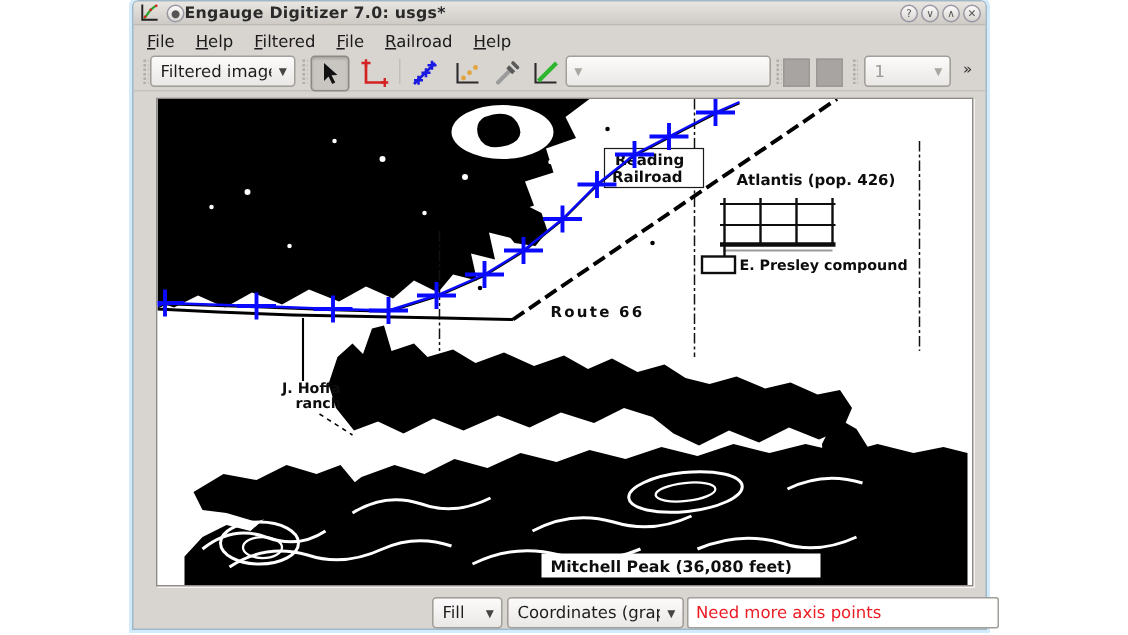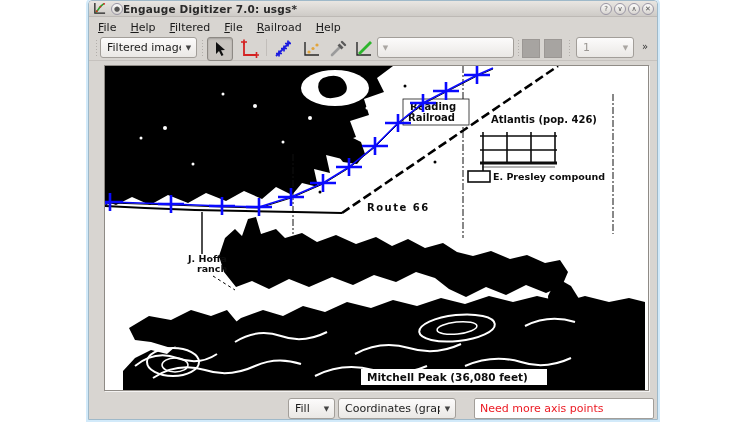--- a/index.html
+++ b/index.html
@@ -82,21 +82,21 @@
     background:#fff; border:1px solid #8f8b86;
     box-shadow:1px 1px 0 #f4f3f2;
     text-align:right;
   }
   .canvas svg { display:block; width:100%; height:100%; }
   .maplabel { font-family:"DejaVu Sans", sans-serif; font-weight:bold; fill:#0d0d0d; }
 
   
   .statusbar { position:absolute; left:0; right:0; top:395px; height:25px; }
   .status-field {
-    position:absolute; left:385px; top:2px; width:180px; height:21px;
+    position:absolute; left:369px; top:2px; width:208px; height:21px;
     background:#fff; border:1px solid #a29e99; border-radius:2px;
     font-size:11px; color:#ec1b24; line-height:19px; padding-left:5px;
     white-space:nowrap; overflow:hidden;
   }
 </style>
 </head>
 <body>
 
 <div class="window">
 

